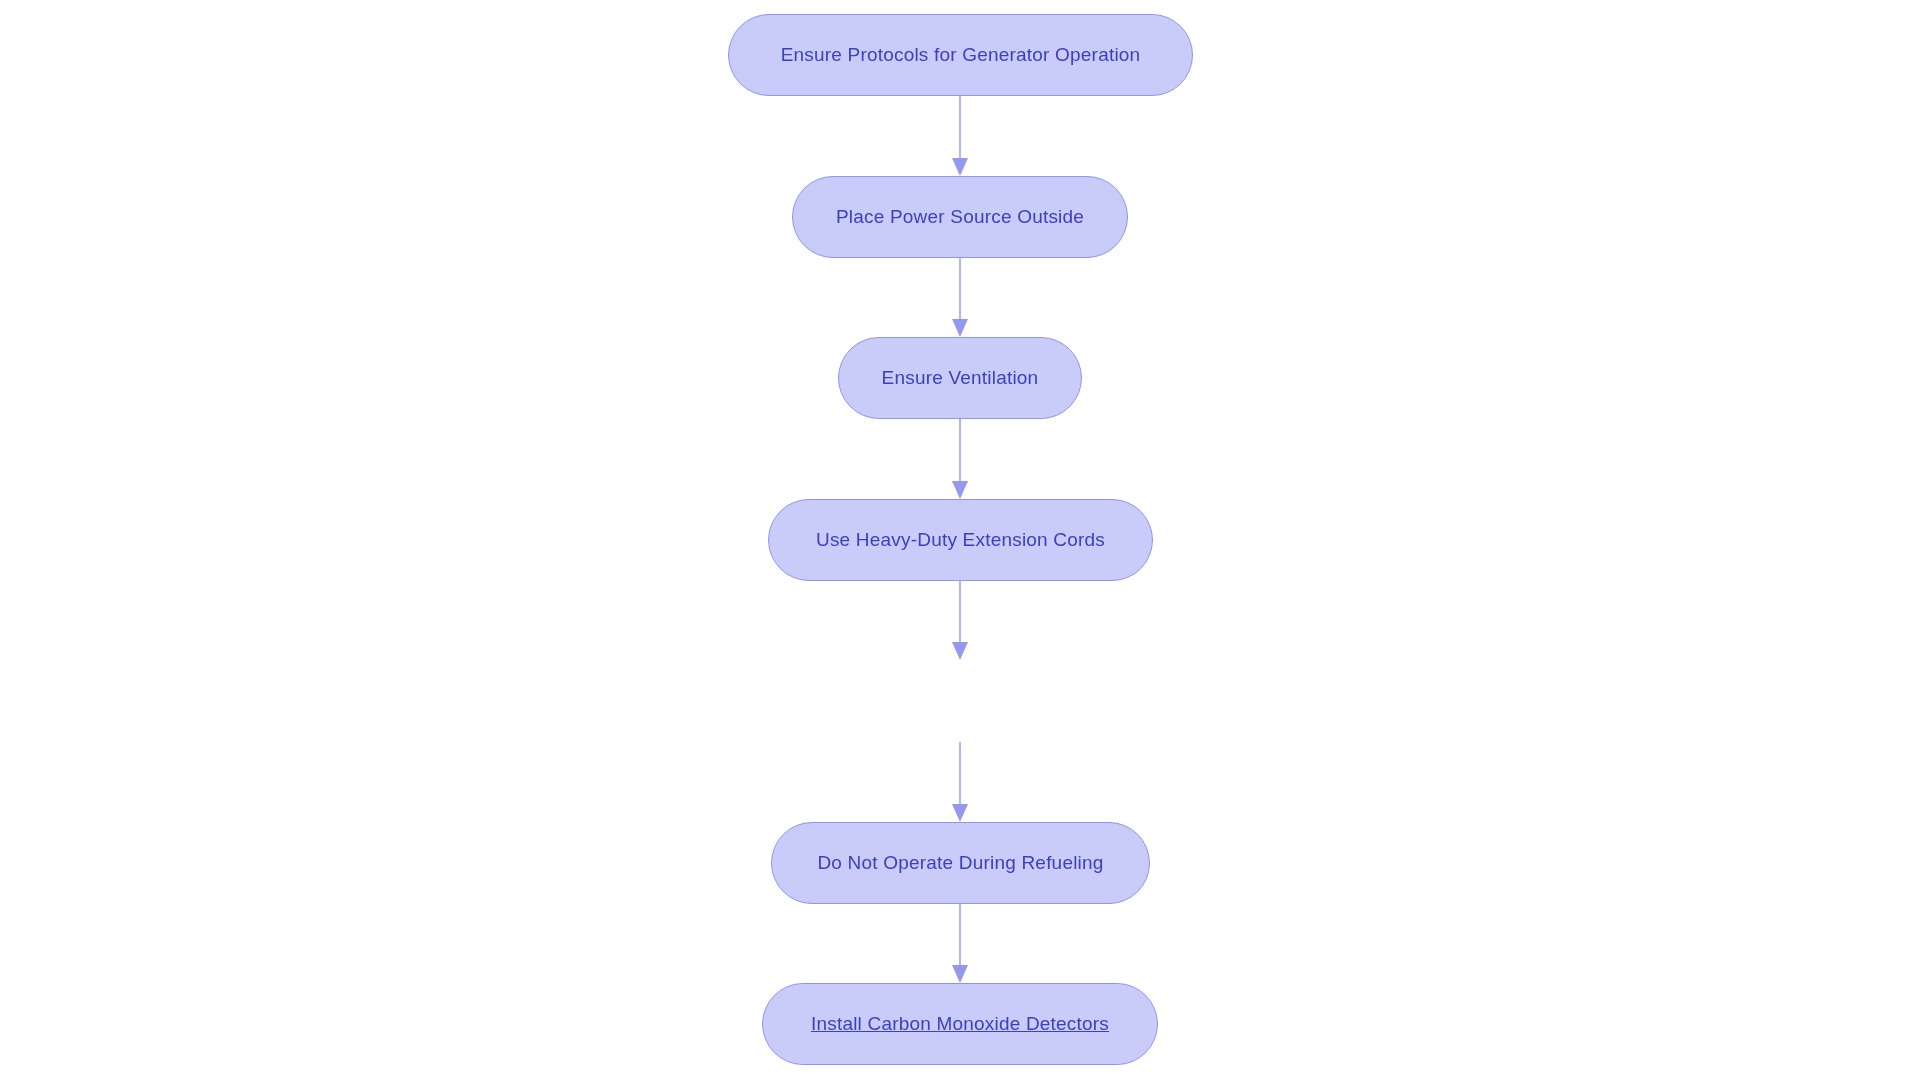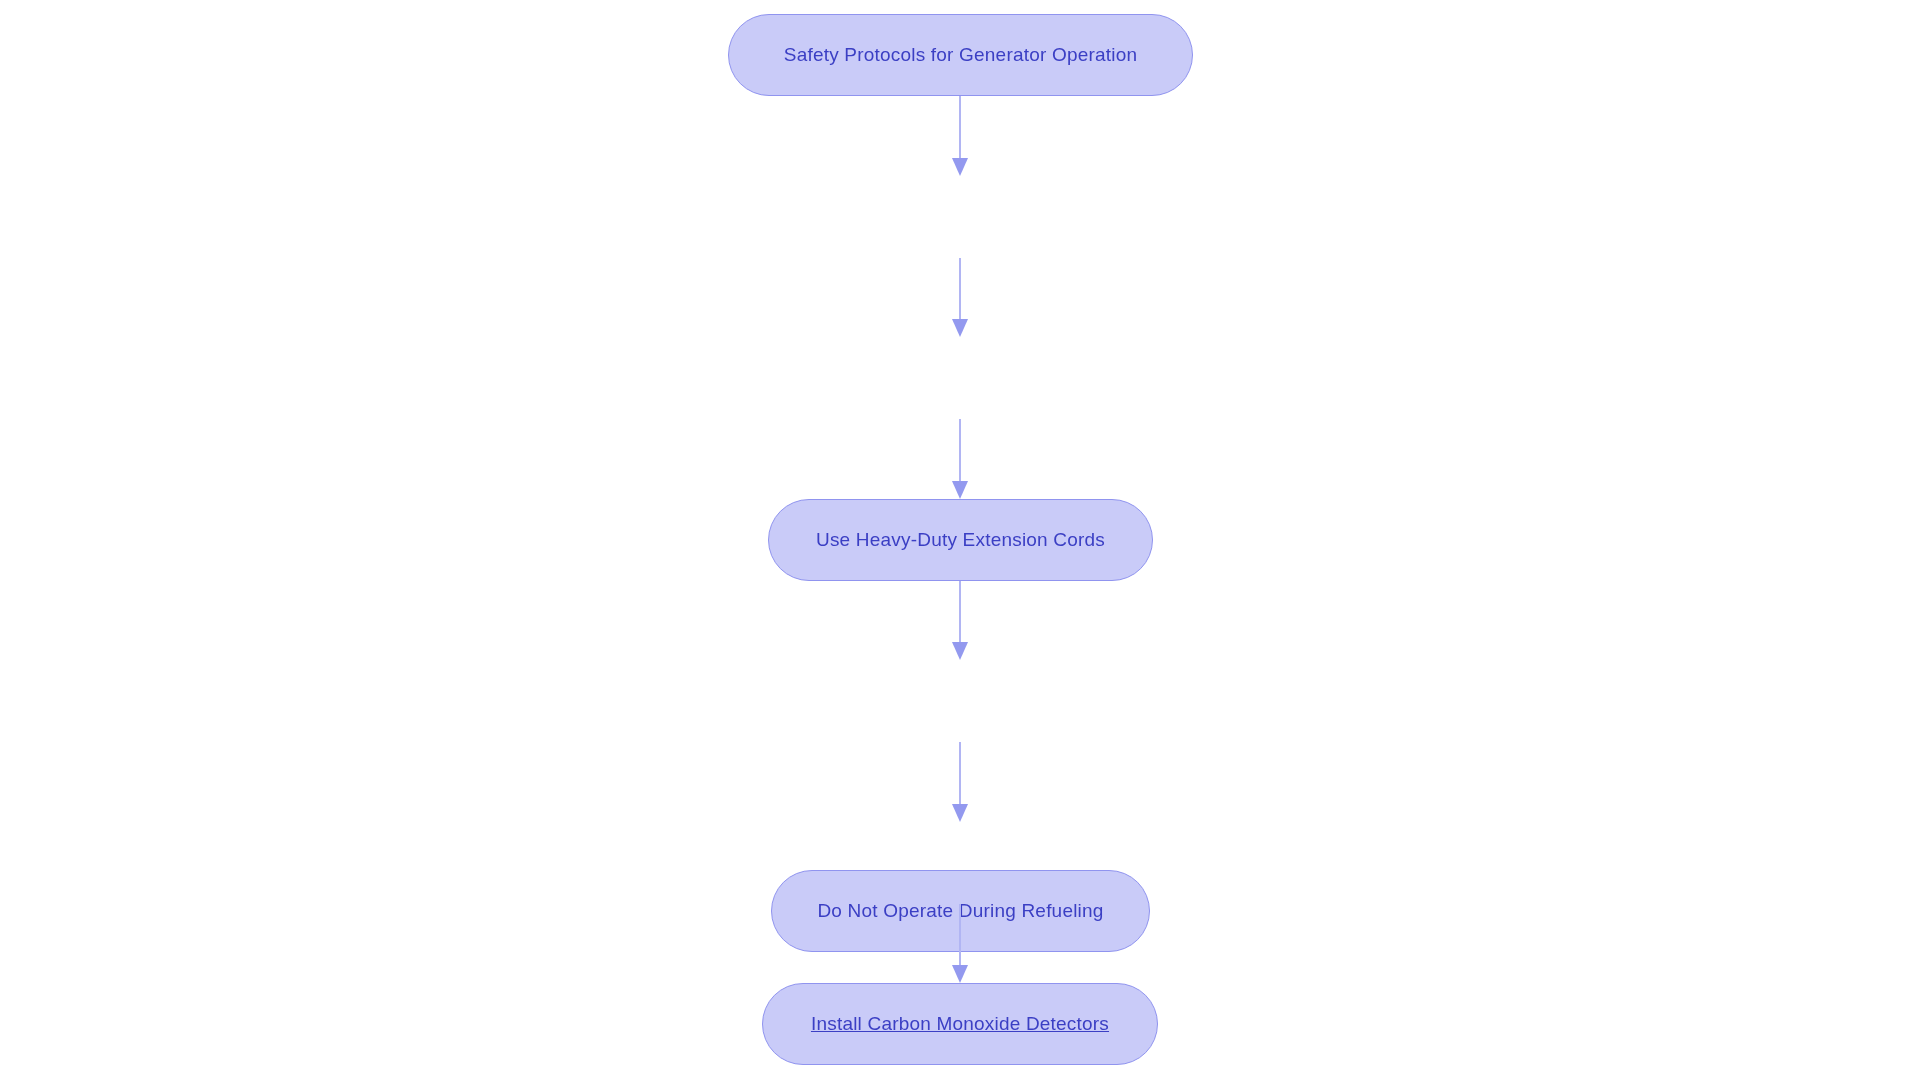--- a/index.html
+++ b/index.html
@@ -58,53 +58,55 @@
     border-left: 8.5px solid transparent;
     border-right: 8.5px solid transparent;
     border-top: 18px solid var(--edge-head, #9399ef);
   }
 </style>
 </head>
 <body>
 
 <div class="canvas">
 
-  <div class="node" style="top:14px; left:728px; width:465px;">Safety Protocols for Generator Operation</div>
+  <div class="node" style="top:14px; left:728px; width:465px;">Ensure Protocols for Generator Operation</div>
 
   <div class="edge" style="top:96px; height:80px;">
     <div class="edge-line"></div>
     <div class="edge-head"></div>
   </div>
 
+  <div class="node" style="top:176px; left:792px; width:336px;">Place Power Source Outside</div>
 
   <div class="edge" style="top:258px; height:79px;">
     <div class="edge-line"></div>
     <div class="edge-head"></div>
   </div>
 
+  <div class="node" style="top:337px; left:838px; width:244px;">Ensure Ventilation</div>
 
   <div class="edge" style="top:419px; height:80px;">
     <div class="edge-line"></div>
     <div class="edge-head"></div>
   </div>
 
   <div class="node" style="top:499px; left:768px; width:385px;text-align:center;">Use Heavy-Duty Extension Cords</div>
 
   <div class="edge" style="top:581px; height:79px;">
     <div class="edge-line"></div>
     <div class="edge-head"></div>
   </div>
 
 
   <div class="edge" style="top:742px; height:80px;">
     <div class="edge-line"></div>
     <div class="edge-head"></div>
   </div>
 
-  <div class="node" style="top:822px; left:771px; width:379px;margin-top:48px;">Do Not Operate During Refueling</div>
+  <div class="node" style="top:822px; left:771px; width:379px;">Do Not Operate During Refueling</div>
 
   <div class="edge" style="top:904px; height:79px;">
     <div class="edge-line"></div>
     <div class="edge-head"></div>
   </div>
 
   <div class="node" style="top:983px; left:762px; width:396px;text-decoration:underline;">Install Carbon Monoxide Detectors</div>
 
 </div>
 

